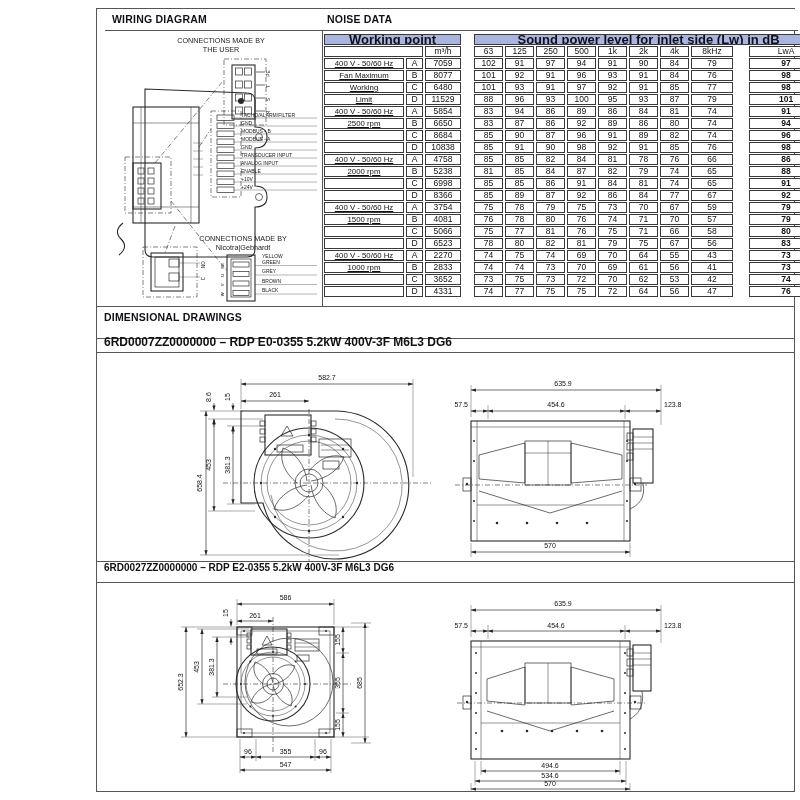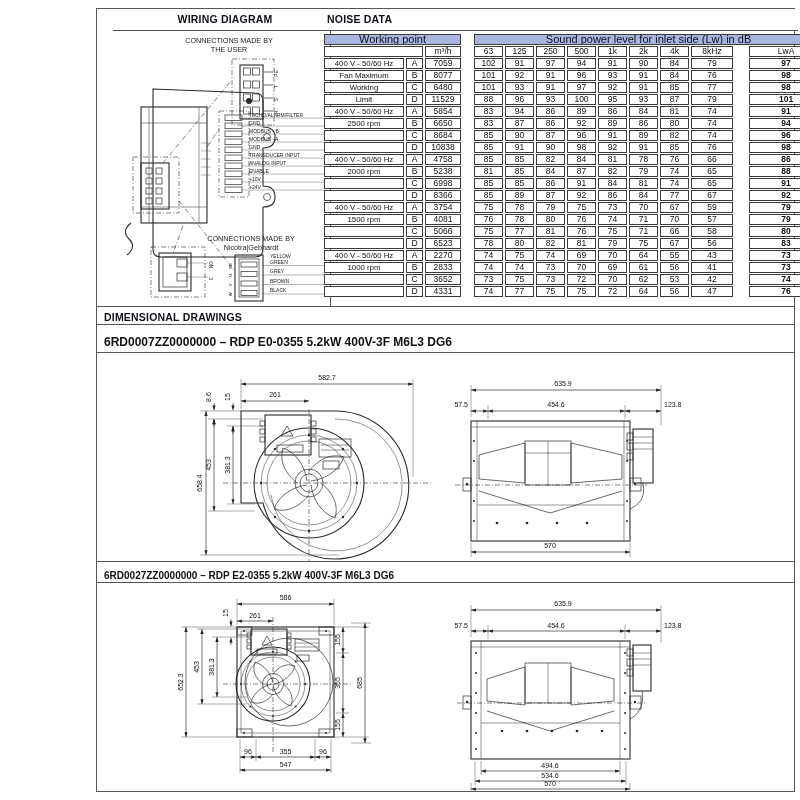--- a/index.html
+++ b/index.html
@@ -3,45 +3,45 @@
 <meta charset="utf-8">
 <style>
   html,body{margin:0;padding:0;background:#fff;width:800px;height:800px;
     font-family:"Liberation Sans",sans-serif;color:#111;}
   .page{position:absolute;left:96px;top:8px;width:699px;height:784px;
     border:1.5px solid #555;box-sizing:border-box;background:#fff;}
   .abs{position:absolute;box-sizing:border-box;}
   .titlebar{font-weight:bold;font-size:10.5px;letter-spacing:.2px;
     padding:4px 0 0 7px;border-bottom:1.5px solid #555;background:#fff;color:#101018;}
   
-  .wiring-panel{left:16px;top:0;width:218px;height:297px;border-right:1.5px solid #555;text-align:center;}
+  .wiring-panel{left:8px;top:0;width:218px;height:297px;border-right:1.5px solid #555;}
   .wiring-title{left:0;top:0;width:100%;height:22px;}
   .wiring-canvas{left:0;top:22px;width:218px;height:275px;}
   .noise-panel{left:223px;top:0;width:478px;height:297px;}
   .noise-title{left:0;top:0;width:100%;height:22px;}
   .noise-body{left:0;top:22px;width:100%;height:275px;padding:2px 2px;}
   
   table.noise{border-collapse:separate;border-spacing:2px 1px;table-layout:fixed;
     width:473px;font-size:8.5px;}
   table.noise td,table.noise th{border:1px solid #3a3a3a;height:9px;line-height:9px;
     padding:0;text-align:center;overflow:hidden;white-space:nowrap;background:#fff;}
   table.noise .sp{border:none;background:transparent;}
-  .hgrp{background:#a9b5de !important;font-weight:normal;font-size:11px;color:#101018;}
+  .hgrp{background:#a9b5de !important;font-weight:bold;font-size:13px;color:#101018;}
   .hfreq,.hlwa{font-weight:normal;}
   .hflow{font-weight:normal;}
-  .c-label{font-size:7.8px;}
+  .c-label{font-size:7.8px;text-decoration:underline;}
   .c-lwa{font-weight:bold;}
   tr.grp td{border-top-width:1.5px;}
   
-  .dim-bar{left:0;top:297px;width:100%;height:19px;border-top:1.5px solid #555;}
+  .dim-bar{left:0;top:297px;width:100%;height:33px;border-top:1.5px solid #555;}
   .d1-title{left:0;top:322px;width:100%;height:22px;font-size:12px;font-weight:bold;
     padding:4px 0 0 7px;border-bottom:1.5px solid #555;}
   .d1-area{left:0;top:344px;width:699px;height:208px;}
   .d2-title{left:0;top:552px;width:100%;height:22px;font-size:10px;font-weight:bold;
-    padding:8px 0 0 7px;border-top:1.5px solid #555;border-bottom:1.5px solid #555;}
+    padding:0 0 0 7px;border-top:1.5px solid #555;border-bottom:1.5px solid #555;}
   .d2-area{left:0;top:574px;width:699px;height:208px;}
   
   svg text{font-family:"Liberation Sans",sans-serif;fill:#1a1a1a;}
   .s1{fill:none;stroke:#2b2b2b;stroke-width:1.1;}
   .s07{fill:none;stroke:#2b2b2b;stroke-width:.7;}
   .s05{fill:none;stroke:#2b2b2b;stroke-width:.5;}
   .sh{fill:none;stroke:#2b2b2b;stroke-width:.7;}
   .dd{fill:none;stroke:#2b2b2b;stroke-width:.6;stroke-dasharray:5 2 1 2;}
   .dim{stroke:#222;stroke-width:.65;fill:none;}
   .ext{stroke:#444;stroke-width:.45;}

